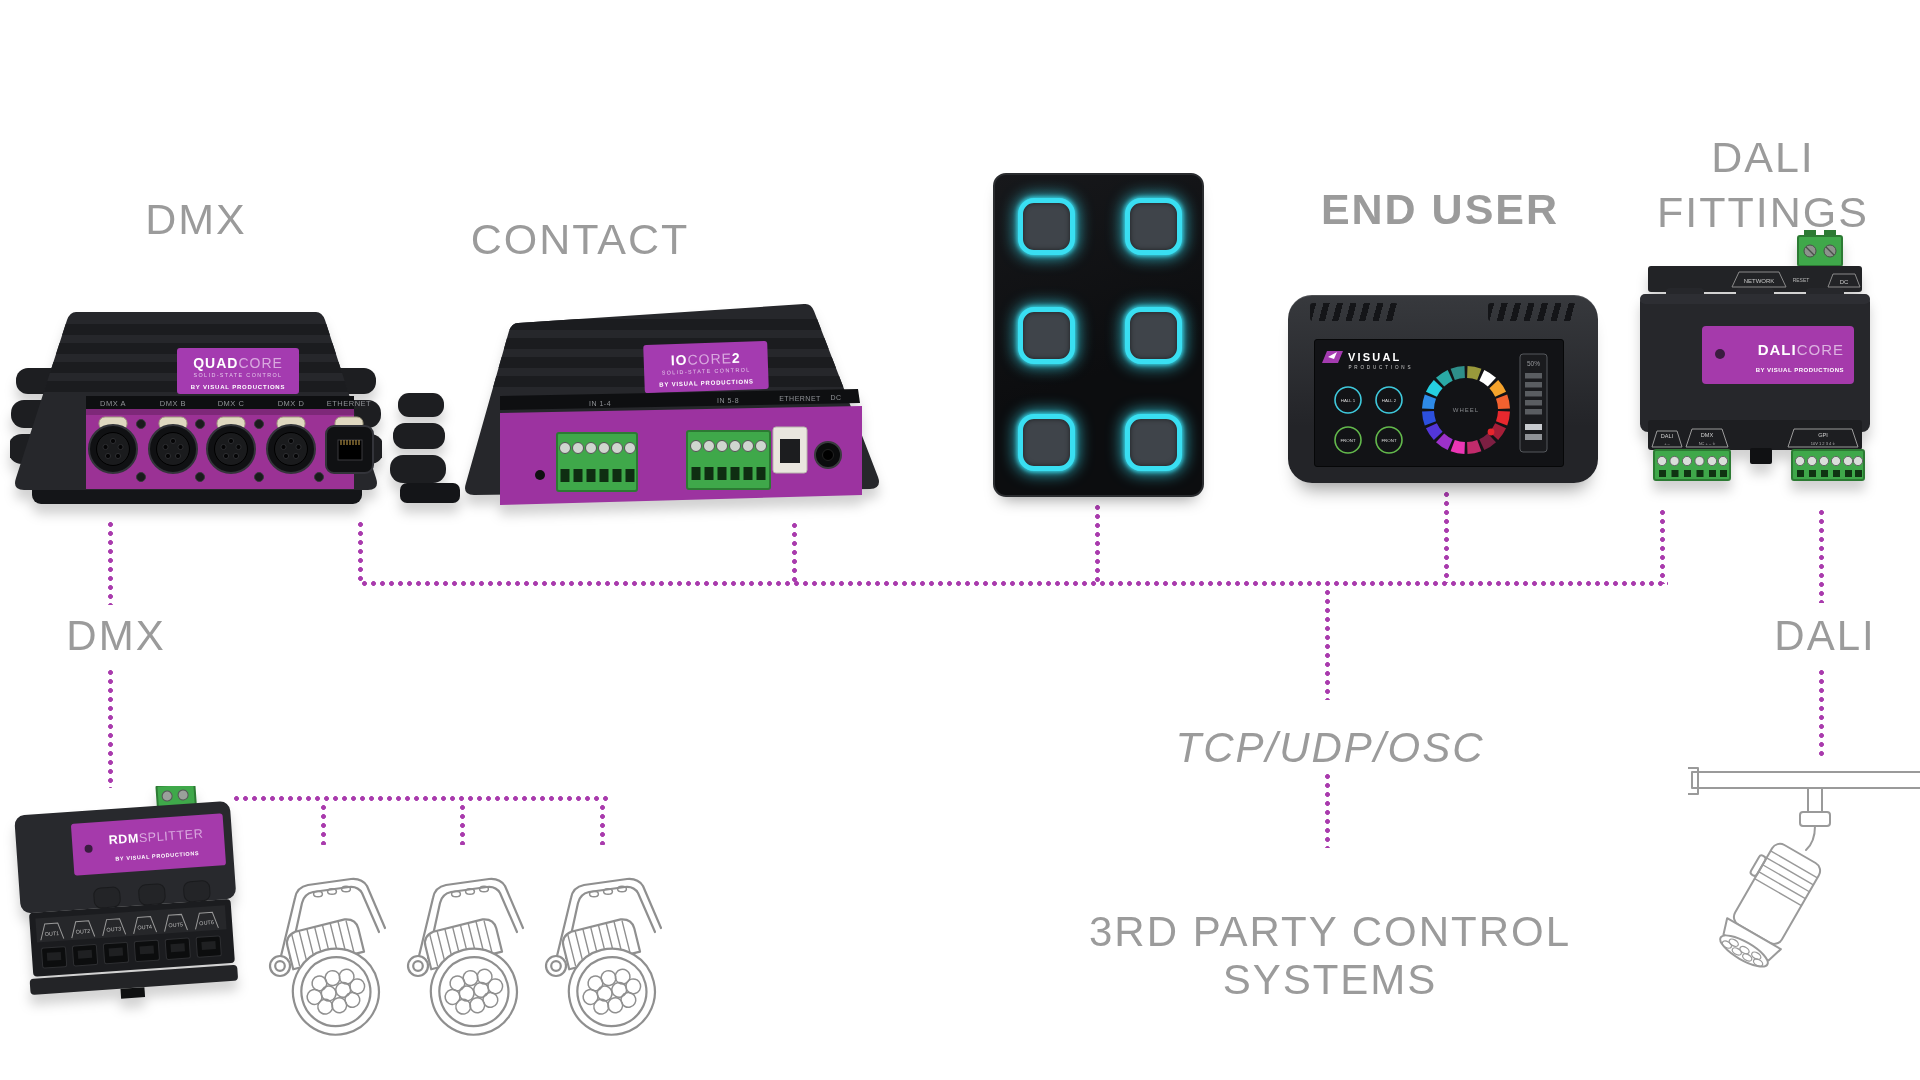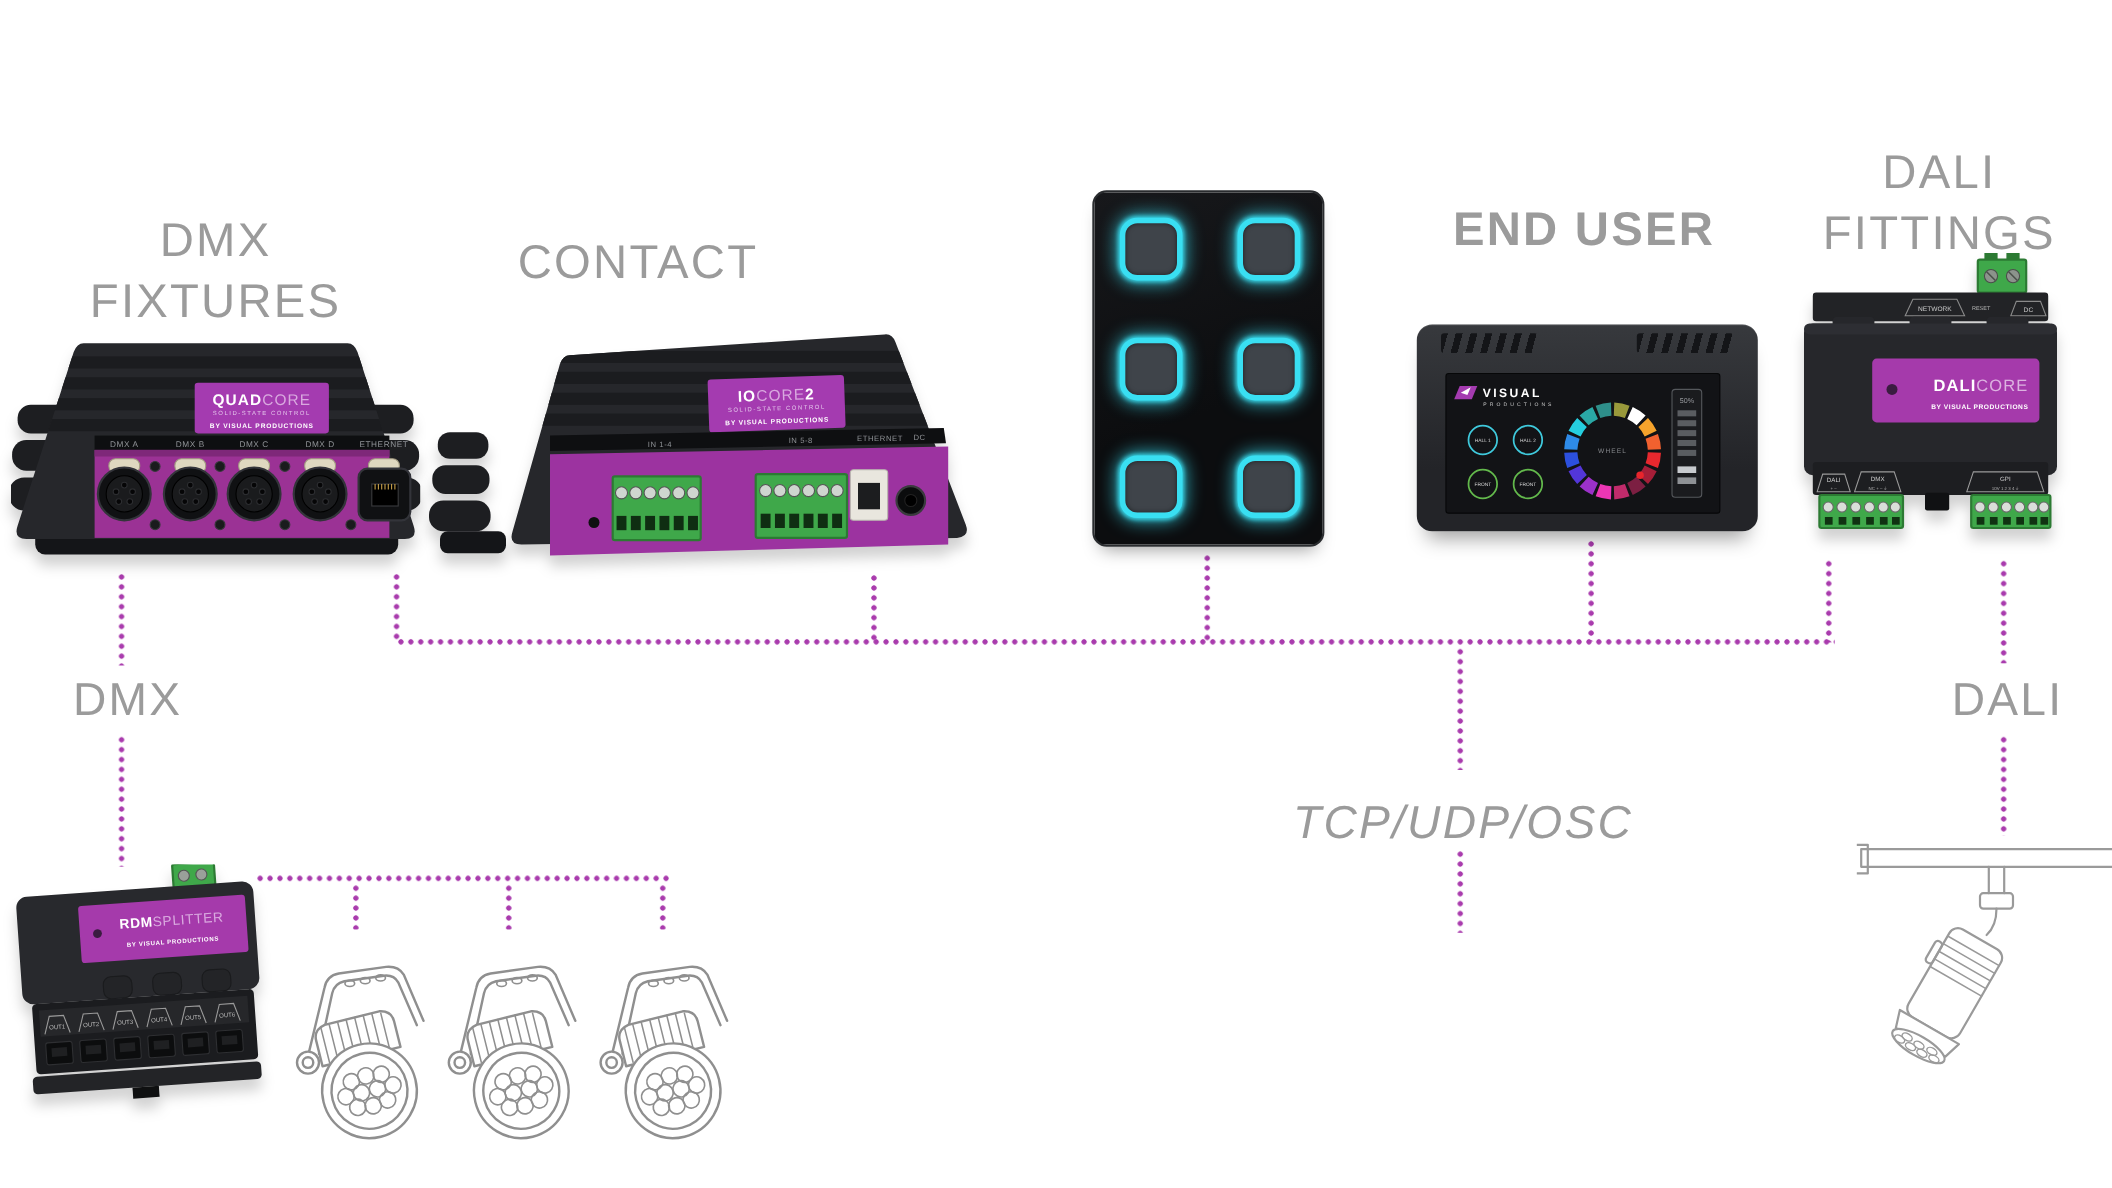--- a/index.html
+++ b/index.html
@@ -19,53 +19,53 @@
   .dev{position:absolute;}
   
   #keypad{position:absolute;left:993px;top:173px;width:211px;height:324px;border-radius:13px;
           background:linear-gradient(160deg,#17181b,#0c0d0f 60%);border:2px solid #2a2c2f;
           box-shadow:0 10px 16px -8px rgba(0,0,0,.4);box-sizing:border-box;}
   .kbtn{position:absolute;width:57px;height:57px;box-sizing:border-box;border-radius:16px;
         background:#3F444A;border:5px solid #39DFF2;
         box-shadow:0 0 15px 3px rgba(57,223,242,.75),0 0 4px 1px rgba(57,223,242,.9),
                    inset 0 0 5px rgba(0,0,0,.55);}
   
-  #touch{position:absolute;left:1288px;top:295px;width:310px;height:188px;border-radius:14px;
+  #touch{position:absolute;left:1288px;top:295px;width:310px;height:188px;border-radius:24px;
          background:linear-gradient(#37393d,#232428 70%);
          box-shadow:0 16px 18px -10px rgba(0,0,0,.38), inset 0 1px 0 rgba(255,255,255,.12);}
   .vents{position:absolute;top:8px;width:88px;height:18px;border-radius:3px;
          background:repeating-linear-gradient(105deg,#141518 0 6px,rgba(0,0,0,0) 6px 13px);}
   #tscreen{position:absolute;left:26px;top:44px;width:248px;height:126px;background:#121316;
            border:1px solid #060708;border-radius:3px;}
   
   .shadowed{filter:drop-shadow(0 10px 6px rgba(0,0,0,.18));}
 </style>
 </head>
 <body>
 
 <div id="canvas">
 
   <div class="seclabel" style="left:16px;top:192px;width:360px;">
     <div>DMX</div>
-    <div>FIXTURES</div>
   </div>
   <div class="seclabel" style="left:400px;top:196px;width:360px;margin-top:16px;">
     <div>CONTACT</div>
   </div>
   <div class="seclabel" style="left:1260px;top:182px;width:360px;font-weight:bold;">
     <div>END USER</div>
   </div>
   <div class="seclabel" style="left:1583px;top:130px;width:360px;">
     <div>DALI</div>
     <div>FITTINGS</div>
   </div>
 
   <div class="wirelabel" style="left:36px;top:612px;width:160px;">DMX</div>
   <div class="wirelabel" style="left:1745px;top:612px;width:160px;">DALI</div>
   <div class="wirelabel" style="left:1130px;top:724px;width:400px;font-style:italic;">TCP/UDP/OSC</div>
+  <div class="wirelabel" style="left:1020px;top:908px;width:620px;">3RD PARTY CONTROL SYSTEMS</div>
 
   <div class="dh" style="left:360px;top:580px;width:1308px;"></div>
   <div class="dv" style="left:107px;top:520px;height:85px;"></div>
   <div class="dv" style="left:107px;top:668px;height:120px;"></div>
   <div class="dv" style="left:357px;top:520px;height:64px;"></div>
   <div class="dv" style="left:791px;top:521px;height:62px;"></div>
   <div class="dv" style="left:1094px;top:503px;height:80px;"></div>
   <div class="dv" style="left:1443px;top:490px;height:93px;"></div>
   <div class="dv" style="left:1659px;top:508px;height:76px;"></div>
   <div class="dv" style="left:1324px;top:588px;height:112px;"></div>

